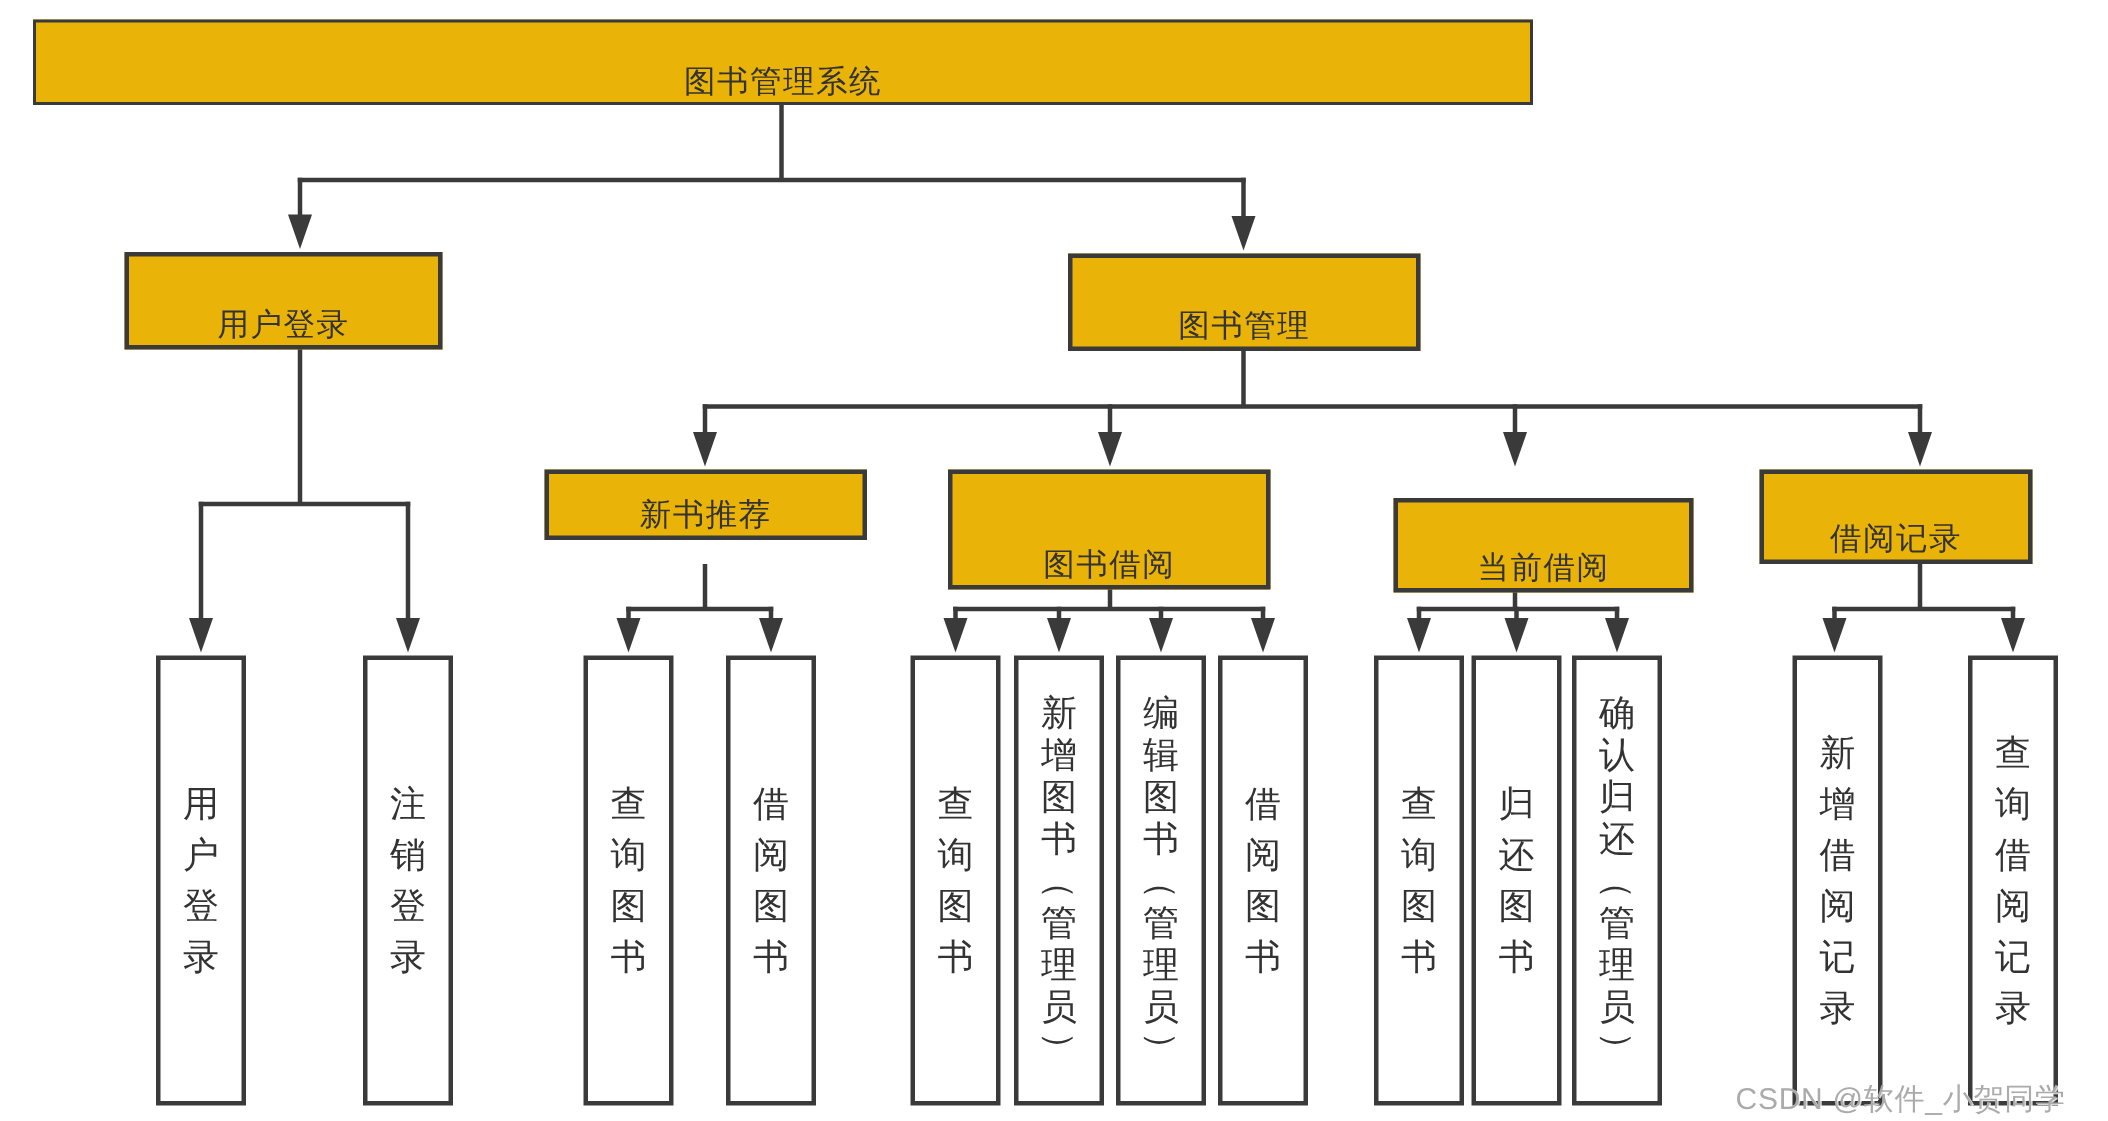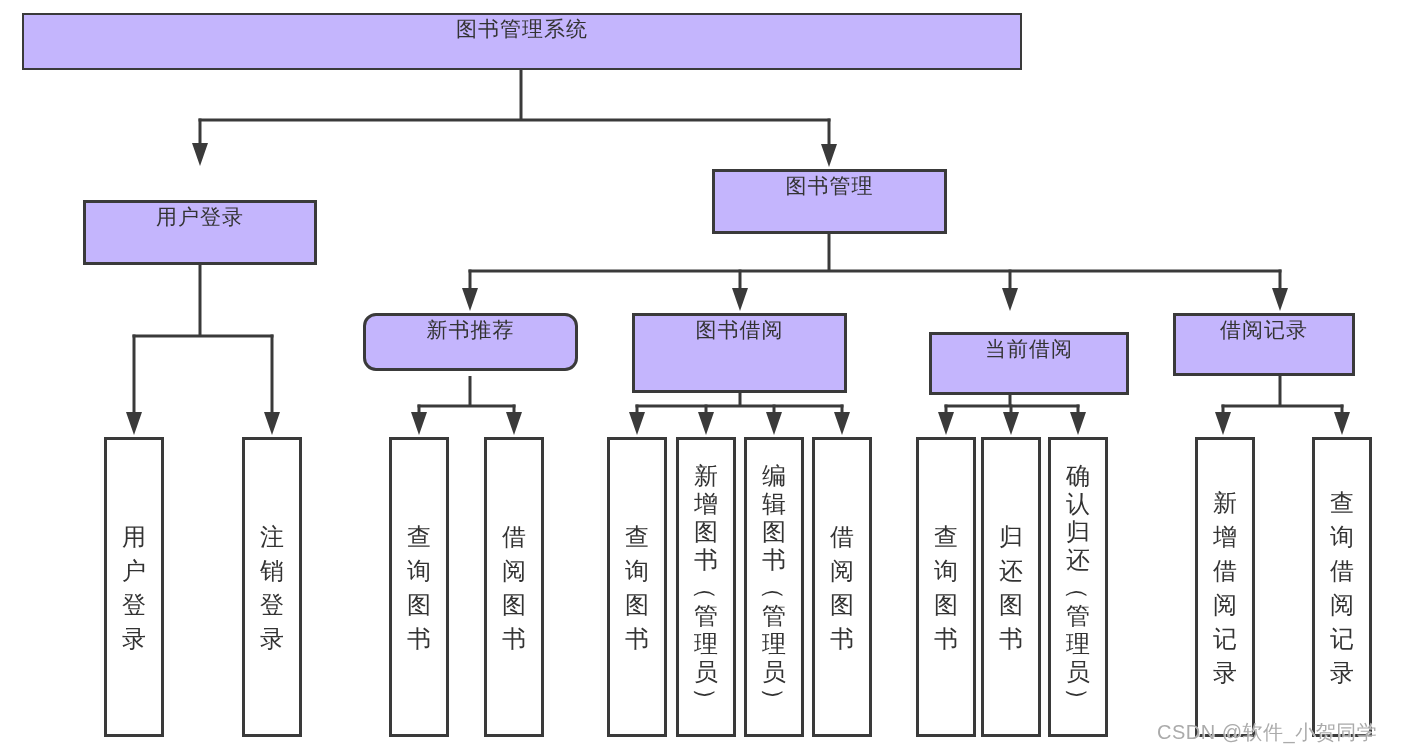--- a/index.html
+++ b/index.html
@@ -23,33 +23,33 @@
     height: 747px;
     z-index: 0;
   }
   .wires line { stroke: #3a3a3a; stroke-width: 3; }
   .wires polygon { fill: #3a3a3a; }
 
   .node {
     position: absolute;
     box-sizing: border-box;
     border: 3px solid #3a3a3a;
-    background: #c4b5fd;
+    background: #eab308;
     display: flex;
-    align-items: flex-start;
+    align-items: flex-end;
     justify-content: center;
     font-size: 21px;
     color: #333333;
     letter-spacing: 1px;
     z-index: 1;
   }
   .node.root { left: 22px; top: 13px; width: 1000px; height: 57px; border-width: 2px; }
-  .node.n-user-login  { left: 83px;  top: 168px; width: 234px; height: 65px; margin-top: 32px; }
+  .node.n-user-login  { left: 83px;  top: 168px; width: 212px; height: 65px; }
   .node.n-book-mgmt   { left: 712px; top: 169px; width: 235px; height: 65px; }
-  .node.n-new-book    { left: 363px; top: 313px; width: 215px; height: 58px; border-radius: 13px; }
+  .node.n-new-book    { left: 363px; top: 313px; width: 215px; height: 47px; }
   .node.n-borrow      { left: 632px; top: 313px; width: 215px; height: 80px; }
   .node.n-current     { left: 902px; top: 332px; width: 200px; height: 63px; margin-left: 27px; }
   .node.n-records     { left: 1173px;top: 313px; width: 182px; height: 63px; }
 
   .leaf {
     position: absolute;
     top: 437px;
     height: 300px;
     width: 60px;
     box-sizing: border-box;

